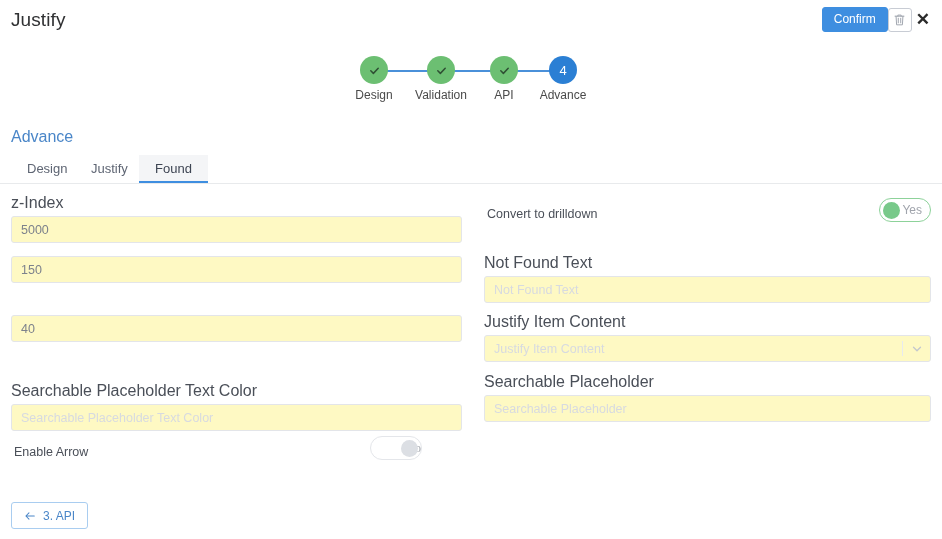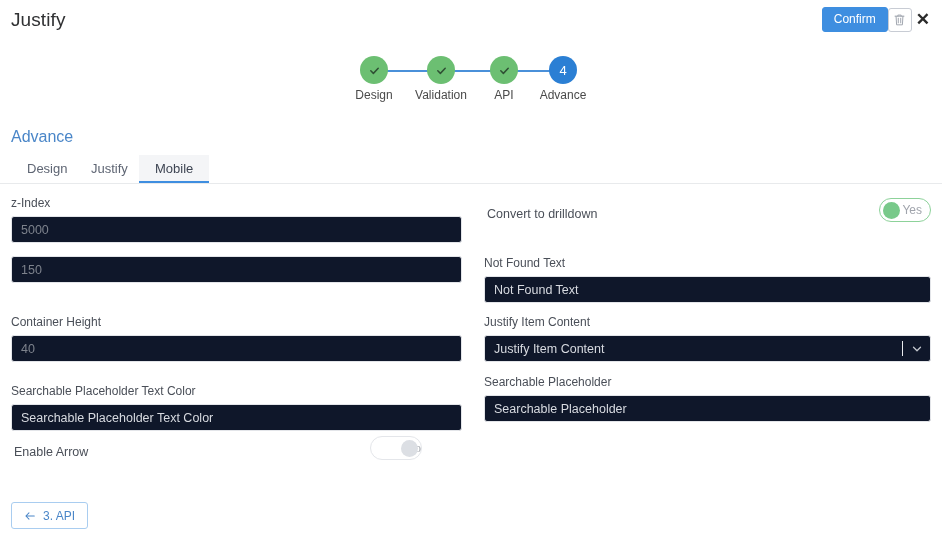--- a/index.html
+++ b/index.html
@@ -72,25 +72,25 @@
     background: #f4f5f7; color: #3e4553; border-bottom: 2px solid #3e8ee0;
   }
 
   
   .form { position: absolute; left: 0; top: 196px; width: 942px; }
   .col-left  { position: absolute; left: 11px;  width: 451px; }
   .col-right { position: absolute; left: 484px; width: 447px; }
 
   .field { position: absolute; left: 0; width: 100%; }
   .field-label {
-    font-size: 12px; color: #4a4f58; display: block; margin-bottom: 6px; line-height: 14px;
+    font-size: 16px; color: #4a4f58; display: block; margin-bottom: 6px; line-height: 14px;
   }
   .input {
     width: 100%; height: 27px; border: 1px solid #e3e5e9; border-radius: 3px;
-    background: #0f172a; font-size: 12.5px; color: #8a8f99;
+    background: #fef9c3; font-size: 12.5px; color: #8a8f99;
     padding: 0 9px; font-family: "Liberation Sans", sans-serif; outline: none;
   }
   .input::placeholder { color: #d7dae0; }
   .input.filled { color: #7d828c; }
   .select-wrap { position: relative; width: 100%; }
   .select-divider {
     position: absolute; right: 28px; top: 6px; width: 1px; height: 15px; background: #e8eaee;
   }
   .select-caret {
     position: absolute; right: 8px; top: 8px; width: 12px; height: 12px; pointer-events: none;
@@ -173,38 +173,37 @@
       </div>
       <div class="step-label">Advance</div>
     </div>
   </div>
 
   <div class="section-title">Advance</div>
 
   <div class="tabs">
     <div class="tab" style="left:11px">Design</div>
     <div class="tab" style="left:75px">Justify</div>
-    <div class="tab active" style="left:139px">Mobile</div>
+    <div class="tab active" style="left:139px">Found</div>
   </div>
 
   <div class="form">
 
     <div class="col-left">
 
       <div class="field" style="top:0">
         <label class="field-label">z-Index</label>
         <input class="input filled" type="text" value="5000" style="">
       </div>
 
       <div class="field" style="top:60px">
         <input class="input filled" type="text" value="150" style="">
       </div>
 
       <div class="field" style="top:119px">
-        <label class="field-label">Container Height</label>
         <input class="input filled" type="text" value="40" style="">
       </div>
 
       <div class="field" style="top:188px">
         <label class="field-label">Searchable Placeholder Text Color</label>
         <input class="input" type="text" placeholder="Searchable Placeholder Text Color" style="">
       </div>
 
       <div class="toggle-row" style="top:240px">
         <span class="field-label">Enable Arrow</span>

